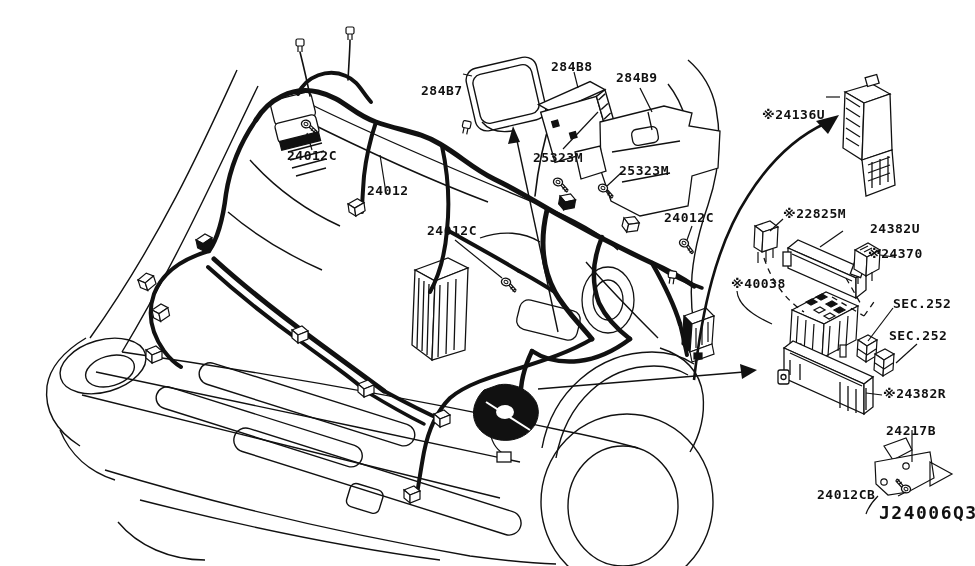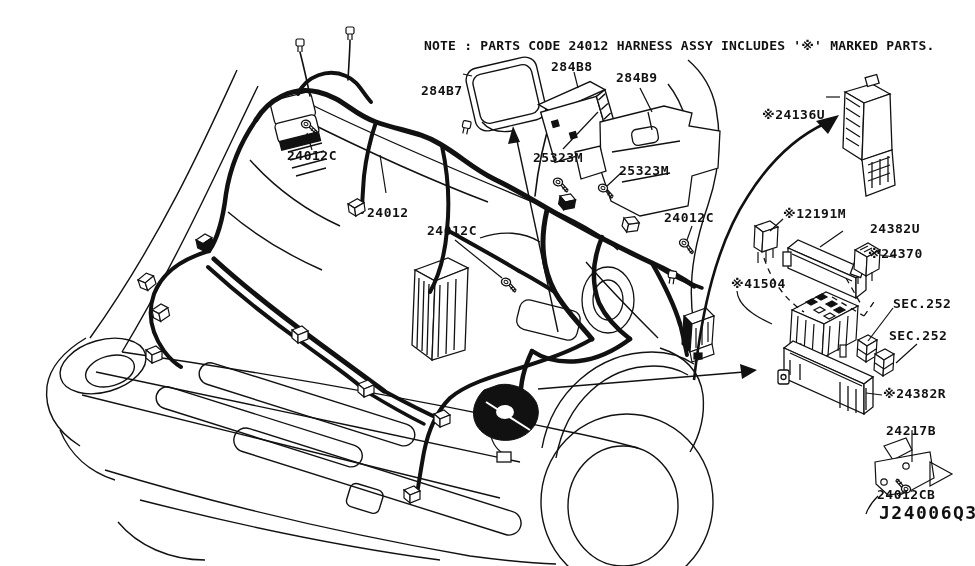--- a/index.html
+++ b/index.html
@@ -310,37 +310,36 @@
   <g>
     <path d="M694,380 C702,310 716,245 748,196 C772,158 800,135 826,123" stroke="#111" stroke-width="2.6" fill="none"></path>
     <polygon points="839,115 816,121 828,134" fill="#111"></polygon>
   </g>
   <g>
     <line x1="538" y1="389" x2="744" y2="372" stroke="#111" stroke-width="1.4"></line>
     <polygon points="757,370 740,364 742,379" fill="#111"></polygon>
   </g>
 </svg>
 
-<div class="lbl note" style="left:424px;top:39px">NOTE : PARTS CODE 24012 HARNESS ASSY INCLUDES '※' MARKED PARTS.</div>
 
 <div class="lbl" style="left:421px;top:84px">284B7</div>
 <div class="lbl" style="left:551px;top:60px">284B8</div>
 <div class="lbl" style="left:616px;top:71px">284B9</div>
 <div class="lbl" style="left:287px;top:149px">24012C</div>
 <div class="lbl" style="left:533px;top:151px">25323M</div>
 <div class="lbl" style="left:619px;top:164px">25323M</div>
-<div class="lbl" style="left:367px;top:206px">24012</div>
+<div class="lbl" style="left:367px;top:184px">24012</div>
 <div class="lbl" style="left:427px;top:224px">24012C</div>
 <div class="lbl" style="left:664px;top:211px">24012C</div>
 <div class="lbl" style="left:762px;top:108px">※24136U</div>
-<div class="lbl" style="left:783px;top:207px">※12191M</div>
+<div class="lbl" style="left:783px;top:207px">※22825M</div>
 <div class="lbl" style="left:870px;top:222px">24382U</div>
 <div class="lbl" style="left:868px;top:247px">※24370</div>
-<div class="lbl" style="left:731px;top:277px">※41504</div>
+<div class="lbl" style="left:731px;top:277px">※40038</div>
 <div class="lbl" style="left:893px;top:297px">SEC.252</div>
 <div class="lbl" style="left:889px;top:329px">SEC.252</div>
 <div class="lbl" style="left:883px;top:387px">※24382R</div>
 <div class="lbl" style="left:886px;top:424px">24217B</div>
-<div class="lbl" style="left:877px;top:488px">24012CB</div>
+<div class="lbl" style="left:817px;top:488px">24012CB</div>
 
 <div class="lbl bigid" style="left:879px;top:503px">J24006Q3</div>
 
 </div>
 
 </body></html>

